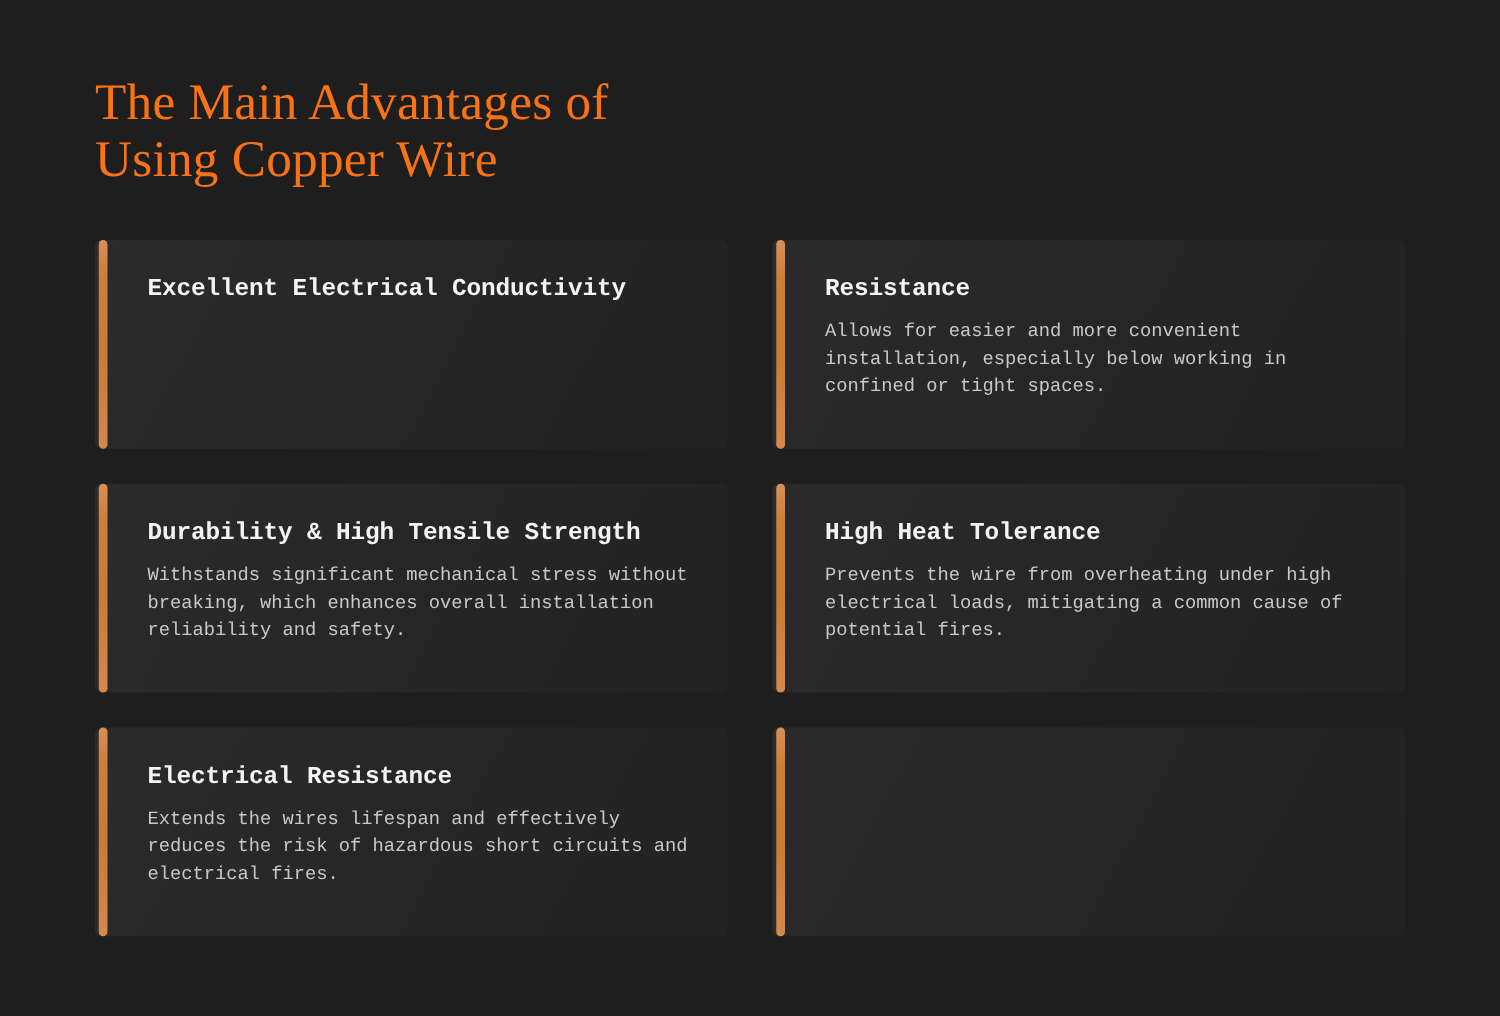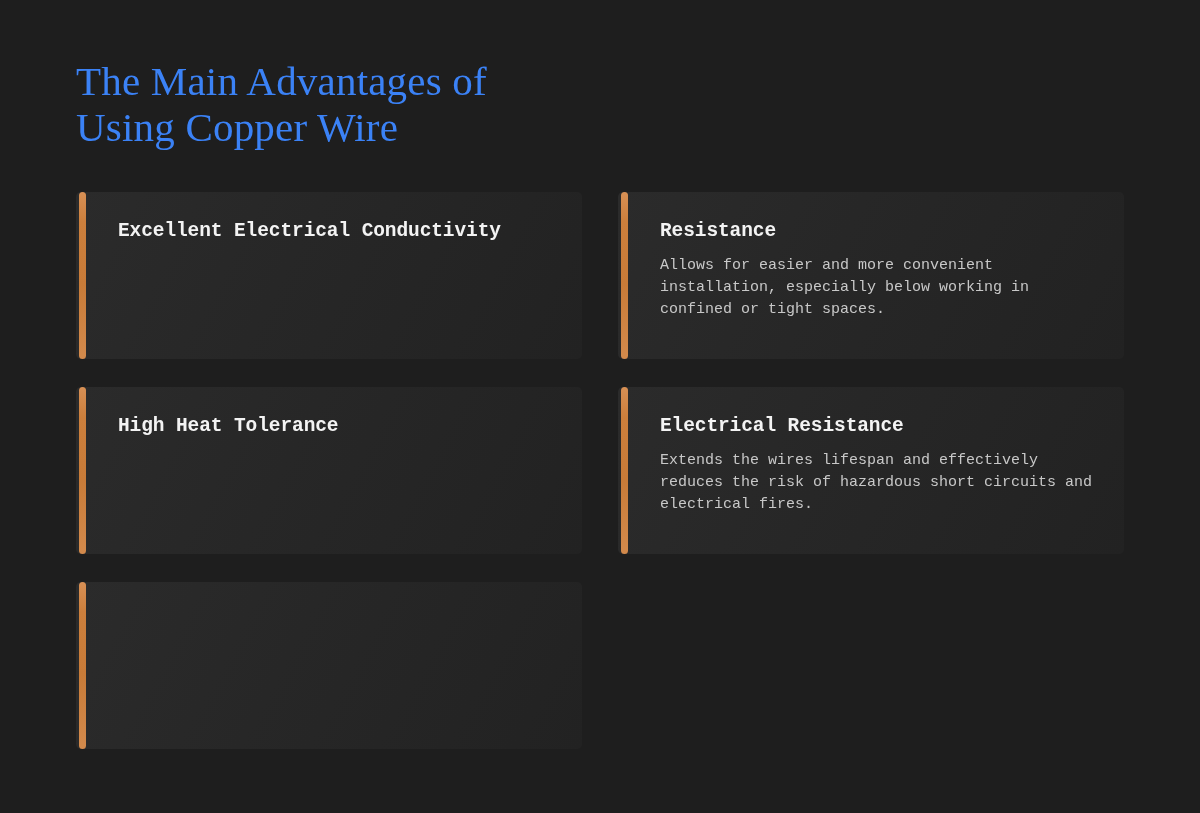--- a/index.html
+++ b/index.html
@@ -30,21 +30,21 @@
     position:absolute;
     left:76px;
     top:58px;
     width:700px;
   }
   .title {
     font-family:"Liberation Serif", "DejaVu Serif", serif;
     font-size:41px;
     line-height:46px;
     font-weight:400;
-    color:#3b82f6;
+    color:#f97316;
     letter-spacing:0.2px;
     white-space:pre-line;
   }
 
   
   .grid {
     position:absolute;
     left:76px;
     top:192px;
     width:1048px;
@@ -107,24 +107,30 @@
       <div class="card-accent"></div>
       <div class="card-heading">Excellent Electrical Conductivity</div>
     </div>
 
     <div class="card">
       <div class="card-accent"></div>
       <div class="card-heading">Resistance</div>
       <div class="card-body">Allows for easier and more convenient installation, especially below working in confined or tight spaces.</div>
     </div>
 
+    <div class="card">
+      <div class="card-accent"></div>
+      <div class="card-heading">Durability &amp; High Tensile Strength</div>
+      <div class="card-body">Withstands significant mechanical stress without breaking, which enhances overall installation reliability and safety.</div>
+    </div>
 
     <div class="card">
       <div class="card-accent"></div>
       <div class="card-heading">High Heat Tolerance</div>
+      <div class="card-body">Prevents the wire from overheating under high electrical loads, mitigating a common cause of potential fires.</div>
     </div>
 
     <div class="card">
       <div class="card-accent"></div>
       <div class="card-heading">Electrical Resistance</div>
       <div class="card-body">Extends the wires lifespan and effectively reduces the risk of hazardous short circuits and electrical fires.</div>
     </div>
 
     <div class="card">
       <div class="card-accent"></div>

